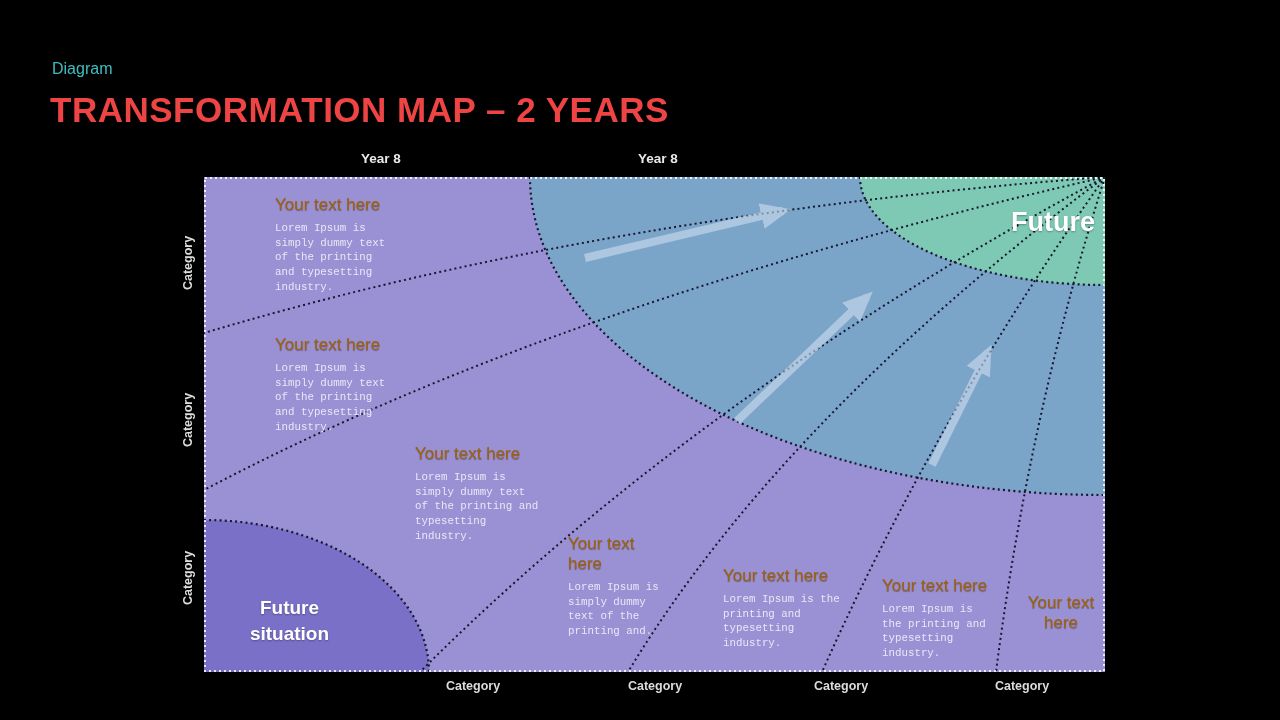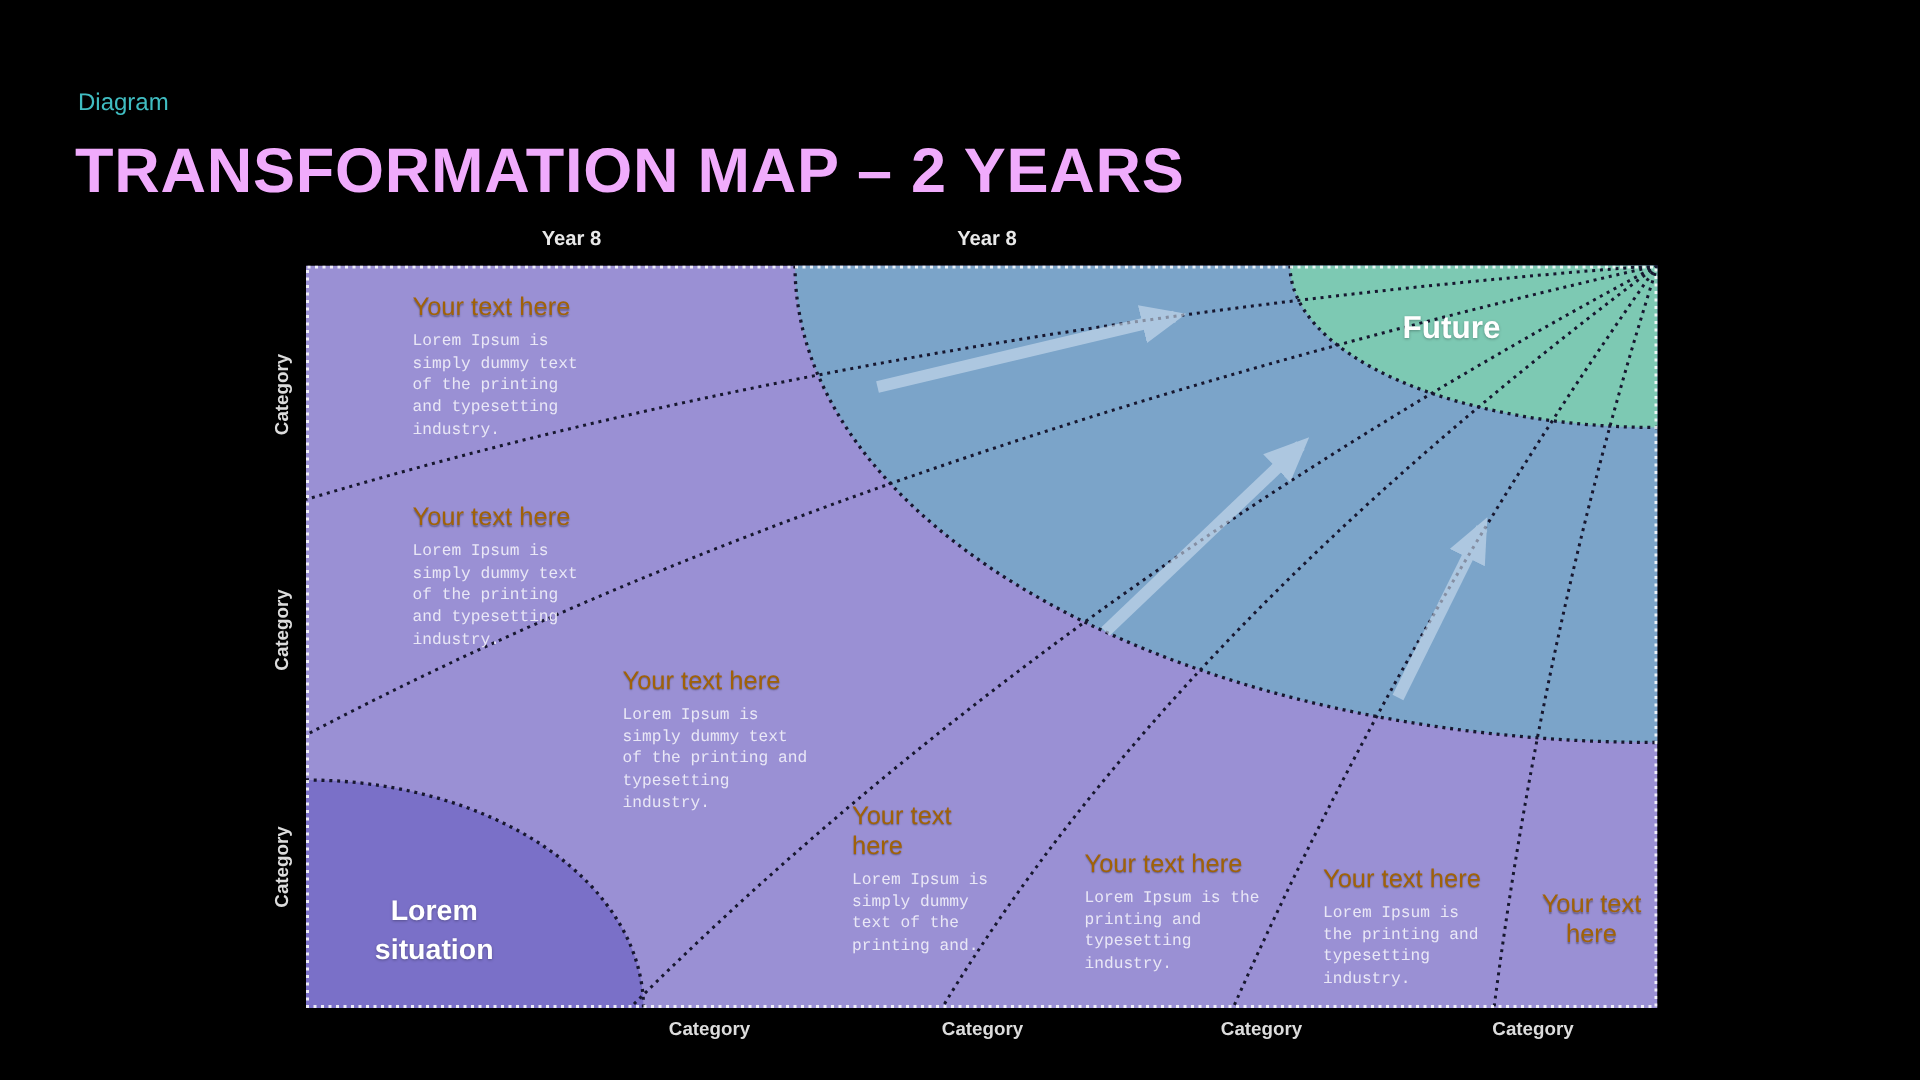--- a/index.html
+++ b/index.html
@@ -1,34 +1,34 @@
 <!DOCTYPE html>
 <html><head>
 <meta charset="utf-8">
 <style>
   html,body{margin:0;padding:0;background:#000;}
   .slide{position:relative;width:1127px;height:720px;background:#000;overflow:hidden;
          font-family:"Liberation Sans", sans-serif;}
   .eyebrow{position:absolute;left:52px;top:60px;font-size:16px;color:#40bdc2;}
-  .title{position:absolute;left:50px;top:90px;margin:0;font-size:42px;font-weight:800;
-         color:#f0abfc;letter-spacing:.5px;}
+  .title{position:absolute;left:50px;top:90px;margin:0;font-size:35px;font-weight:800;
+         color:#ef4444;letter-spacing:.5px;}
   .year-label{position:absolute;top:151px;width:100px;text-align:center;
          font-size:13.5px;font-weight:bold;color:#e9e9e9;}
   .cat-left{position:absolute;width:120px;height:16px;text-align:center;
          font-size:12.5px;font-weight:bold;color:#dcdcdc;transform:rotate(-90deg);}
   .cat-bottom{position:absolute;top:679px;width:100px;text-align:center;
          font-size:12.5px;font-weight:bold;color:#dcdcdc;}
   .map{position:absolute;left:204px;top:177px;width:901px;height:495px;}
   .map svg{position:absolute;left:0;top:0;}
   .block{position:absolute;color:#e9e7f6;}
   .block h3{margin:0 0 6px 0;font-size:17px;font-weight:normal;color:#a16207;
          text-shadow:0 1px 1px rgba(0,0,0,.35);}
   .block p{margin:0;font-size:10.8px;line-height:1.36;font-family:Liberation Mono, monospace;}
-  .future-label{position:absolute;left:731px;top:30px;width:160px;text-align:left;
-         font-size:21px;font-weight:bold;color:#ffffff;text-shadow:0 1px 2px rgba(0,0,0,.3);}
+  .future-label{position:absolute;left:731px;top:30px;width:160px;text-align:right;
+         font-size:27px;font-weight:bold;color:#ffffff;text-shadow:0 1px 2px rgba(0,0,0,.3);}
   .actual-label{position:absolute;left:18px;top:418px;width:135px;text-align:center;
          font-size:19px;font-weight:bold;color:#ffffff;line-height:1.35;
          text-shadow:0 1px 2px rgba(0,0,0,.3);}
 </style>
 </head>
 <body>
 
 <div class="slide">
 
   <div class="eyebrow">Diagram</div>
@@ -78,21 +78,21 @@
       <g stroke="#cfdff0" stroke-width="8" opacity="0.6">
         <line x1="381" y1="81" x2="579" y2="34" marker-end="url(#ah)"></line>
         <line x1="533" y1="244" x2="663" y2="120" marker-end="url(#ah)"></line>
         <line x1="728" y1="288" x2="784" y2="175" marker-end="url(#ah)"></line>
       </g>
 
       <rect x="1" y="1" width="899" height="493" fill="none" stroke="#ffffff" stroke-width="2" stroke-dasharray="2 3" opacity="0.85"></rect>
     </svg>
 
     <div class="future-label">Future</div>
-    <div class="actual-label">Lorem situation</div>
+    <div class="actual-label">Future situation</div>
 
     <div class="block" style="left:71px;top:18px;width:120px">
       <h3>Your text here</h3>
       <p>Lorem Ipsum is simply dummy text of the printing and typesetting industry.</p>
     </div>
     <div class="block" style="left:71px;top:158px;width:120px">
       <h3>Your text here</h3>
       <p>Lorem Ipsum is simply dummy text of the printing and typesetting industry.</p>
     </div>
     <div class="block" style="left:211px;top:267px;width:124px">

